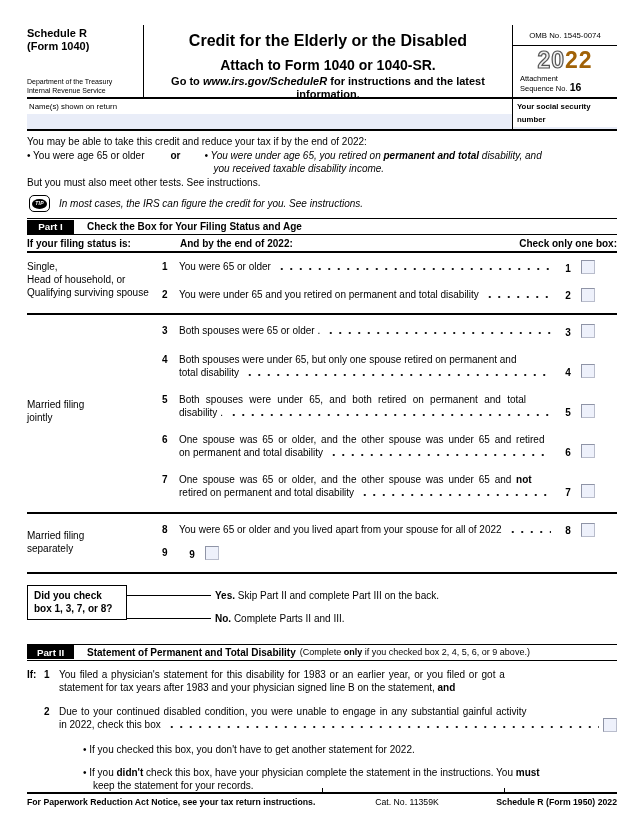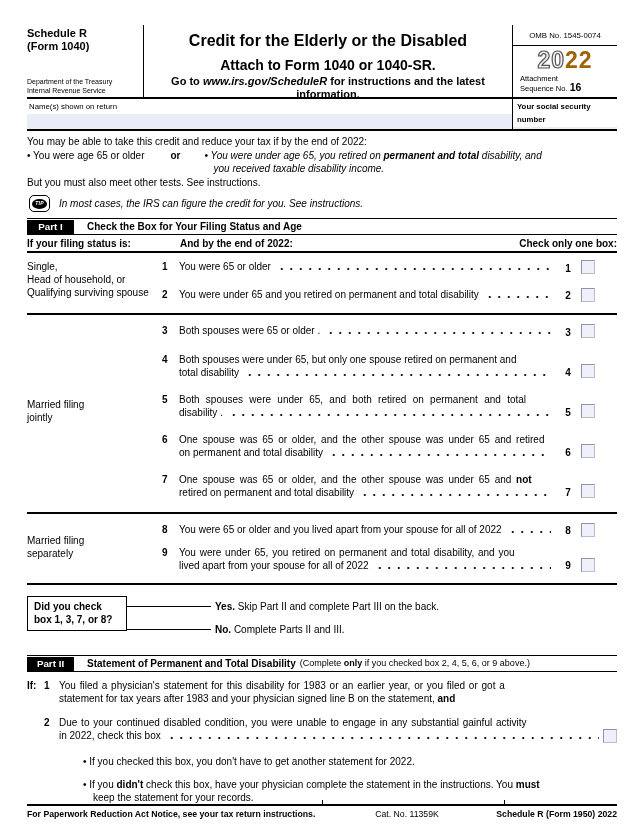--- a/index.html
+++ b/index.html
@@ -288,27 +288,20 @@
             <div class="rl rlast">
               <span>You were 65 or older and you lived apart from your spouse for all of 2022</span>
               <span class="leader"></span>
             </div>
           </div>
         <span class="rline">8</span>
         <span class="cb"></span>
       </div>
       <div class="prow">
         <span class="rnum">9</span>
-        <div class="rtext">
-          <div class="rl w1">You were under 65, you retired on permanent and total disability, and you</div>
-          <div class="rl rlast">
-              <span>lived apart from your spouse for all of 2022</span>
-              <span class="leader"></span>
-            </div>
-        </div>
         <span class="rline">9</span>
         <span class="cb"></span>
       </div>
     </div>
   </div>
 
   <div class="dyc">
     <div class="dycbox">
       <div>Did you check</div>
       <div>box 1, 3, 7, or 8?</div>

